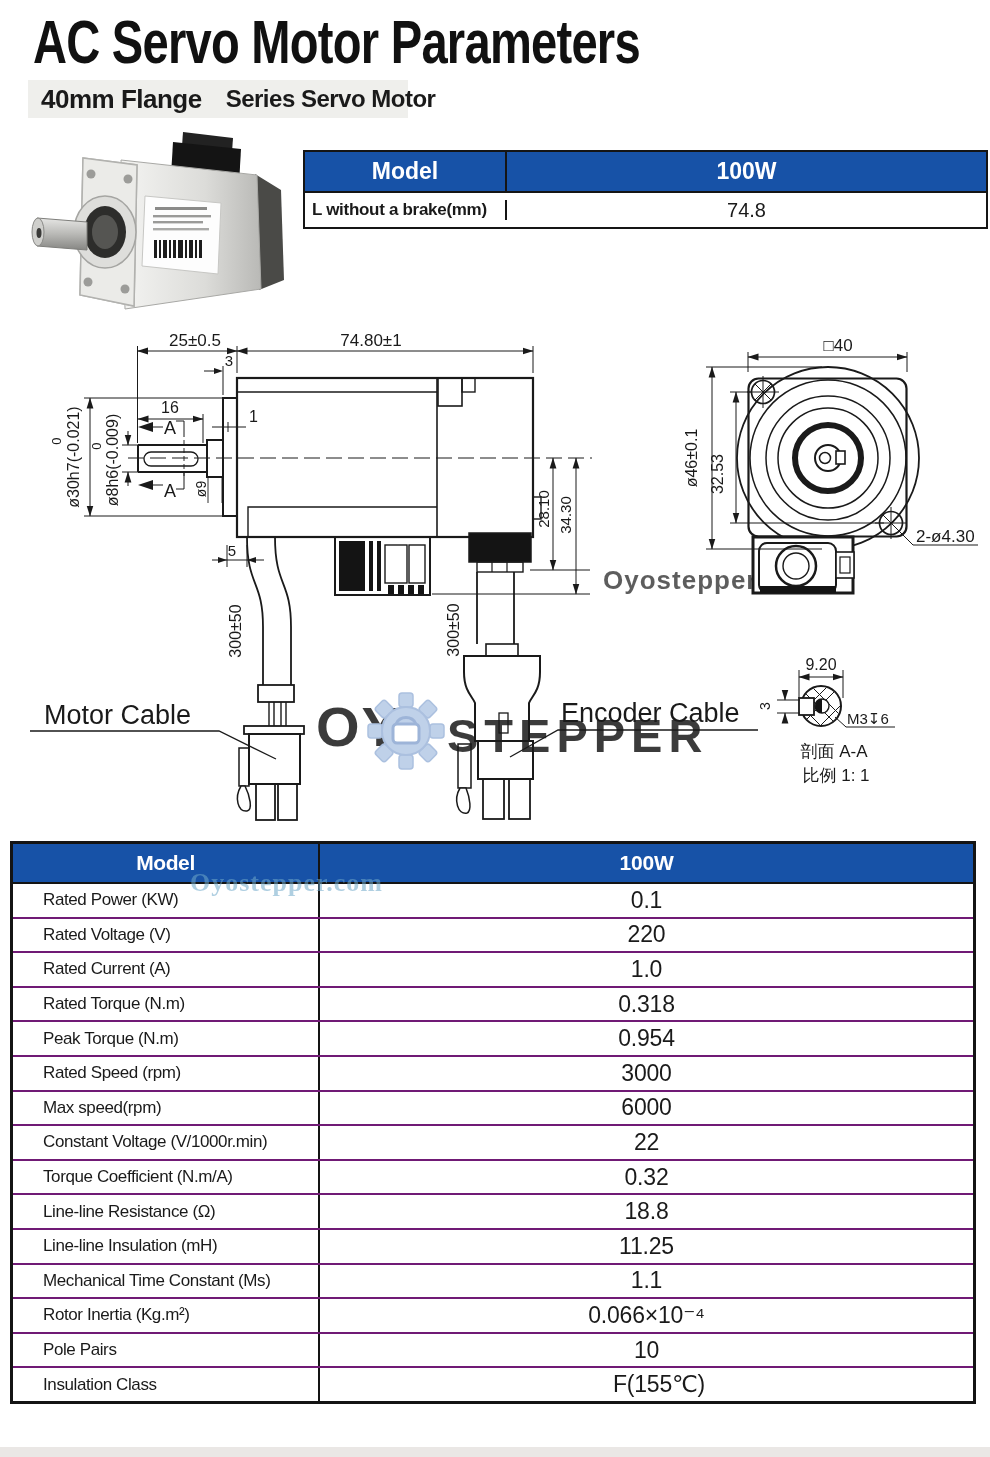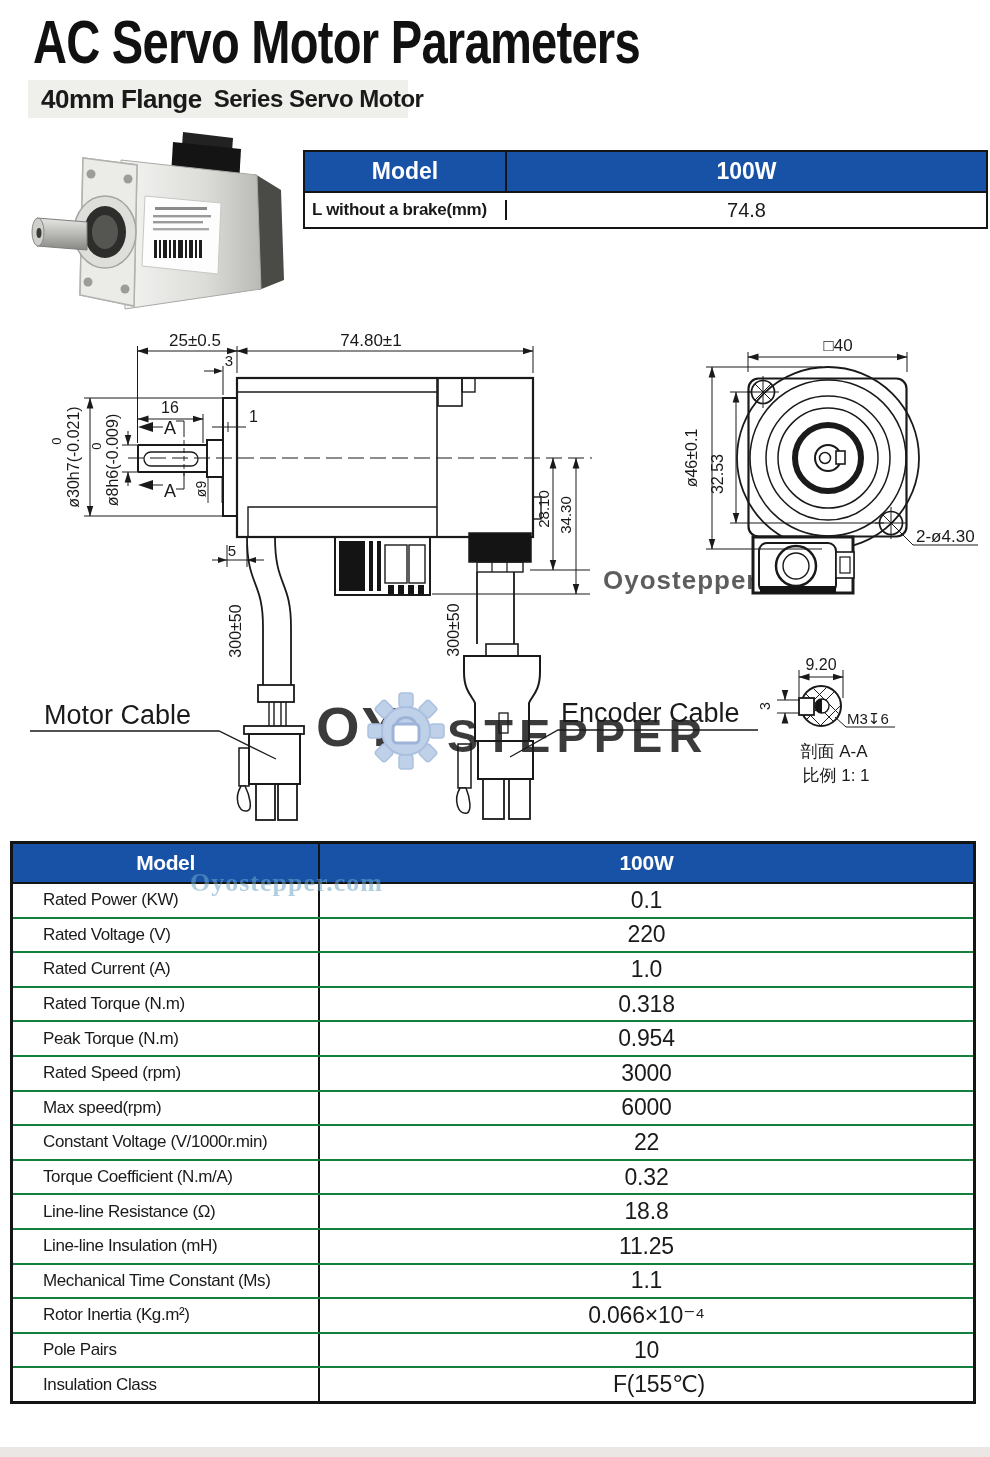--- a/index.html
+++ b/index.html
@@ -5,37 +5,37 @@
   html,body{margin:0;padding:0;background:#fff;}
   .page{position:relative;width:990px;height:1457px;background:#fff;overflow:hidden;
         font-family:"Liberation Sans","DejaVu Sans",sans-serif;color:#1a1a1a;text-decoration:underline;}
   
   .title{position:absolute;left:33px;top:6px;font-size:62px;font-weight:700;letter-spacing:-1px;
          transform:scaleX(.76);transform-origin:0 0;white-space:nowrap;color:#111;}
   .subtitle{position:absolute;left:28px;top:80px;width:380px;height:38px;background:#efefec;
             display:flex;align-items:center;padding-left:13px;box-sizing:border-box;white-space:nowrap;
             transform-origin:0 0;}
   .subtitle .hl{font-size:26px;font-weight:700;letter-spacing:-.5px;}
-  .subtitle .rest{font-size:24px;font-weight:600;margin-left:12px;letter-spacing:-.5px;}
+  .subtitle .rest{font-size:24px;font-weight:600;margin-left:24px;letter-spacing:-.5px;}
   
   .model-table{position:absolute;left:303px;top:150px;width:681px;border:2px solid #151515;background:#fff;}
   .mt-head{display:flex;height:39px;background:#1752a7;border-bottom:2px solid #151515;}
   .mt-row{display:flex;height:34px;background:#fff;align-items:center;}
   .mt-c1{width:202px;border-right:2px solid #151515;display:flex;align-items:center;justify-content:center;box-sizing:border-box;}
   .mt-c2{flex:1;display:flex;align-items:center;justify-content:center;}
   .mt-head .mt-c1,.mt-head .mt-c2{color:#fff;font-weight:700;font-size:23px;}
   .mt-row .mt-c1{font-weight:700;font-size:17px;justify-content:flex-start;padding-left:7px;letter-spacing:-.3px;}
   .mt-row .mt-c2{font-size:20px;border-radius:13px;}
   
   .drawing{position:absolute;left:0;top:330px;}
   .drawing text{fill:#1a1a1a;font-family:"Liberation Sans","DejaVu Sans",sans-serif;}
   
   .spec-table{position:absolute;left:10px;top:841px;width:966px;border:3px solid #141414;background:#fff;box-sizing:border-box;}
   .sp-head{display:flex;height:38px;background:#1752a7;border-bottom:2px solid #141414;}
-  .sp-row{display:flex;height:32.6px;border-bottom:2px solid #15803d;background:#fff;}
+  .sp-row{display:flex;height:32.6px;border-bottom:2px solid #701a75;background:#fff;}
   .sp-row:last-child{border-bottom:none;gap:25px;}
   .sp-c1{width:307px;border-right:2px solid #141414;box-sizing:border-box;display:flex;align-items:center;
          padding-left:30px;font-size:17px;letter-spacing:-.4px;}
   .sp-c2{flex:1;display:flex;align-items:center;justify-content:center;font-size:23px;letter-spacing:-.2px;}
   .sp-head .sp-c1,.sp-head .sp-c2{color:#fff;font-weight:700;font-size:21px;justify-content:center;padding-left:0;}
   
   .wm-table{position:absolute;left:190px;top:868px;font-family:"Liberation Serif","DejaVu Serif",serif;
             font-weight:700;font-size:26px;color:#6fa8c9;opacity:.55;letter-spacing:1px;}
   .bottom-strip{position:absolute;left:0;top:1447px;width:990px;height:10px;background:#eae7e5;}
 </style>

